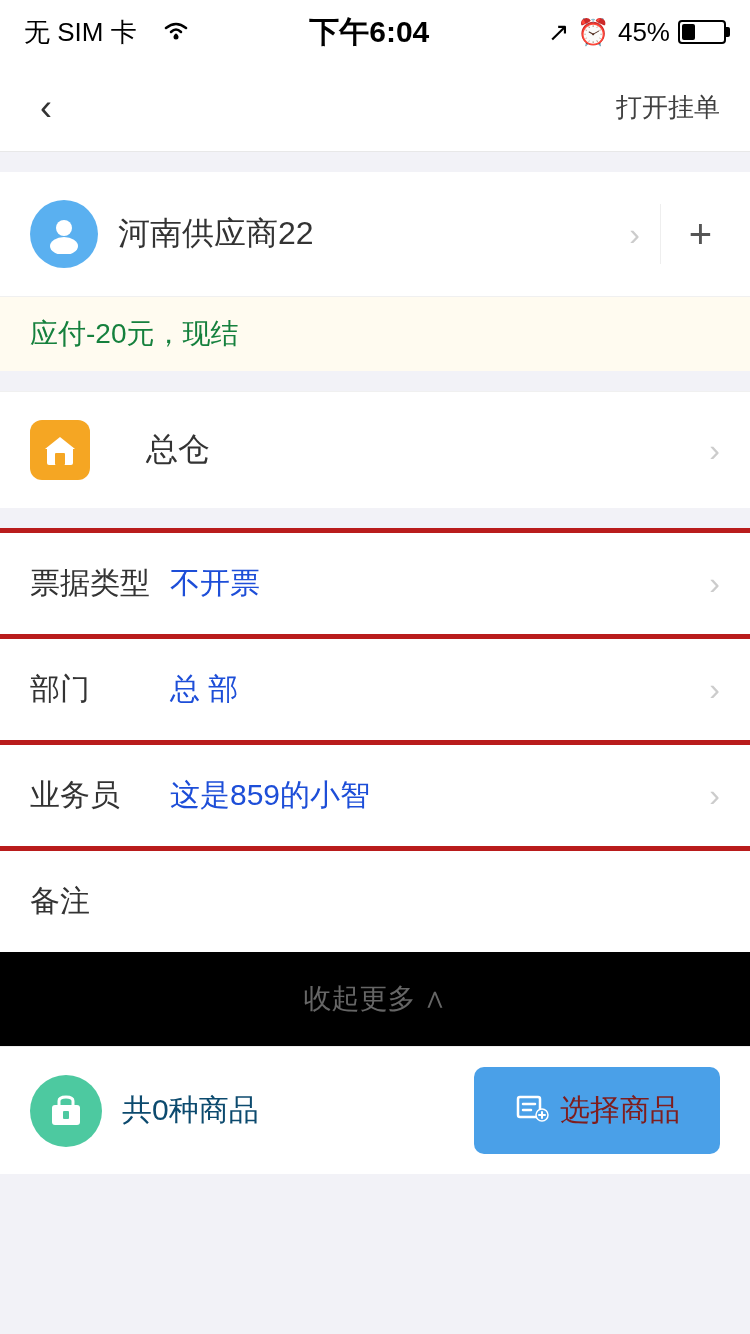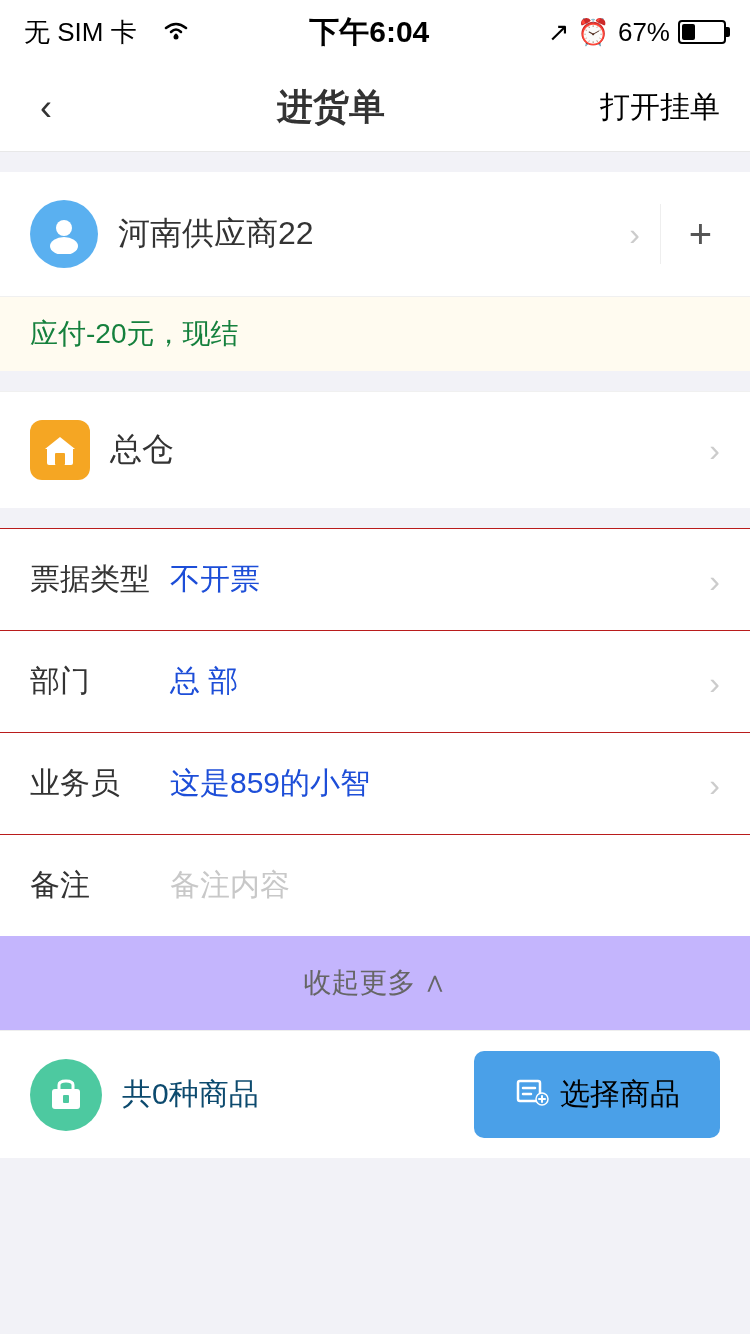--- a/index.html
+++ b/index.html
@@ -53,22 +53,22 @@
       color: #333;
       cursor: pointer;
       padding: 10px;
     }
     .nav-title {
       font-size: 36px;
       font-weight: 600;
       color: #333;
     }
     .nav-action {
-      font-size: 30px;
-      color: #000000;
+      font-size: 26px;
+      color: #404040;
       cursor: pointer;
     }
 
     
     .divider-block {
       width: 750px;
       height: 20px;
       background: #f2f2f7;
     }
 
@@ -120,39 +120,40 @@
       color: #15803d;
     }
 
     
     .warehouse-row {
       display: flex;
       align-items: center;
       padding: 28px 30px;
       background: #fff;
       border-top: 1px solid #f0f0f0;
+      gap: 36px;
     }
     .warehouse-icon {
       width: 60px; height: 60px; border-radius: 12px; background: #f5a623;
       display: flex; align-items: center; justify-content: center;
       margin-right: 20px; flex-shrink: 0;
     }
     .warehouse-name {
       flex: 1;
       font-size: 32px;
       color: #333;
     }
 
     
     .form-row {
       display: flex;
-      align-items: flex-end;
+      align-items: center;
       padding: 30px 30px;
       background: #fff;
-      border-top: 1px solid #b91c1c;
+      border-top: 5px solid #b91c1c;
       min-height: 100px;
     }
     .form-label {
       width: 140px;
       font-size: 30px;
       color: #333;
       flex-shrink: 0;
     }
     .form-value {
       flex: 1;
@@ -160,21 +161,21 @@
       color: #1d4ed8;
     }
     .form-placeholder {
       flex: 1;
       font-size: 30px;
       color: #c8c8c8;
     }
 
     
     .collapse-row {
-      background: #c4b5fd;
+      background: #000000;
       display: flex;
       align-items: center;
       justify-content: center;
       padding: 28px 0;
       font-size: 28px;
       color: #666;
       cursor: pointer;
     }
 
     
@@ -190,21 +191,21 @@
       display: flex; align-items: center; justify-content: center;
       margin-right: 20px; flex-shrink: 0;
     }
     .product-count {
       flex: 1;
       font-size: 30px;
       color: #0c4a6e;
     }
     .select-btn {
       background: #4aa0e8;
-      color: #000000;
+      color: #7f1d1d;
       font-size: 30px;
       padding: 22px 40px;
       border-radius: 10px;
       display: flex;
       align-items: center;
       gap: 10px;
       cursor: pointer;
     }
 
     
@@ -225,30 +226,29 @@
         <path d="M10 13 Q15 8 20 13" stroke="#000" stroke-width="2.5" fill="none" stroke-linecap="round"></path>
         <path d="M5 9 Q15 1 25 9" stroke="#000" stroke-width="2.5" fill="none" stroke-linecap="round"></path>
         <circle cx="15" cy="18" r="2.5" fill="#000"></circle>
       </svg>
     </span>
   </div>
   <div class="status-center">下午6:04</div>
   <div class="status-right">
     <span>↗</span>
     <span>⏰</span>
-    <span>67%</span>
+    <span>45%</span>
     <div class="battery-icon">
       <div class="battery-fill"></div>
     </div>
   </div>
 </div>
 
 <div class="nav-bar">
   <div class="nav-back">‹</div>
-  <div class="nav-title">进货单</div>
   <div class="nav-action">打开挂单</div>
 </div>
 
 <div class="divider-block"></div>
 
 <div class="card">
   <div class="supplier-row">
     <div class="supplier-avatar">
       <svg viewBox="0 0 40 40" fill="none">
         <circle cx="20" cy="14" r="8" fill="#fff"></circle>
@@ -295,21 +295,20 @@
   </div>
 
   <div class="form-row">
     <div class="form-label">业务员</div>
     <div class="form-value">这是859的小智</div>
     <span class="chevron-right">›</span>
   </div>
 
   <div class="form-row">
     <div class="form-label">备注</div>
-    <div class="form-placeholder">备注内容</div>
   </div>
 
 </div>
 
 <div class="collapse-row">
   <span>收起更多 ∧</span>
 </div>
 
 <div class="bottom-bar">
   <div class="product-icon">

